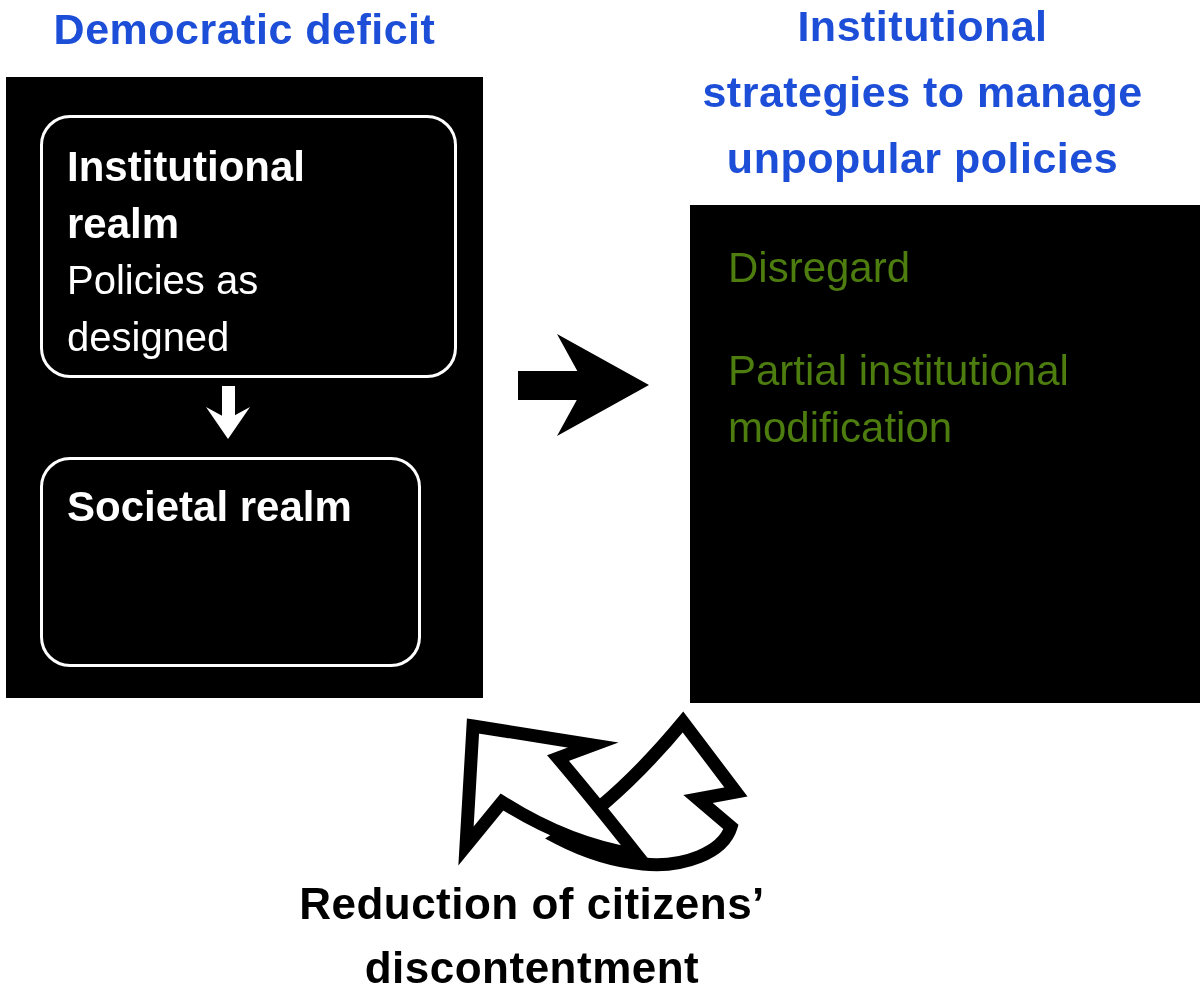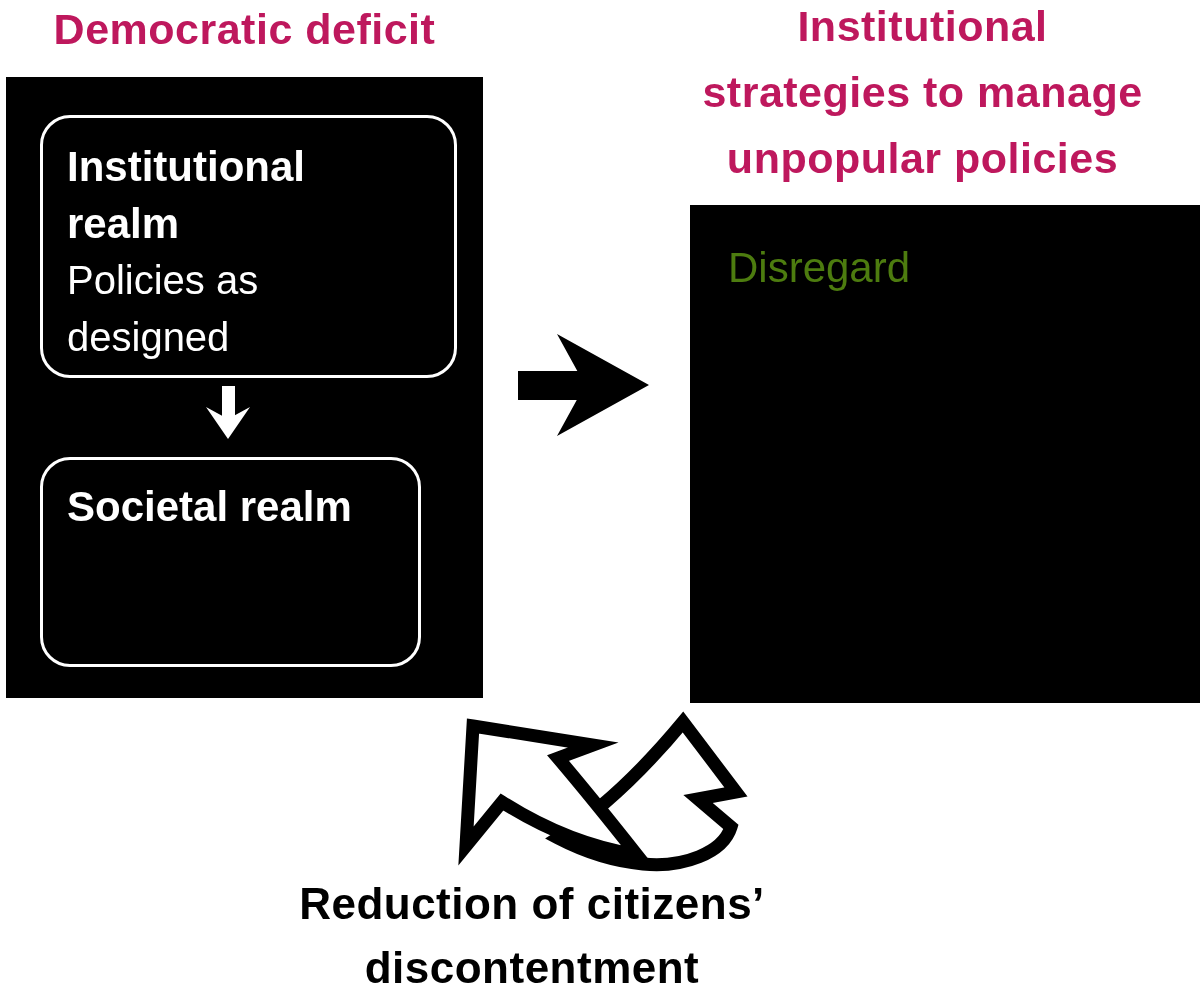--- a/index.html
+++ b/index.html
@@ -3,21 +3,21 @@
 <meta charset="utf-8">
 <style>
   html,body{margin:0;padding:0;background:#fff;}
   #canvas{
     position:relative;width:1200px;height:996px;background:#ffffff;
     font-family:"Liberation Sans","DejaVu Sans",sans-serif;overflow:hidden;
   }
   .abs{position:absolute;}
   .pre{white-space:pre-line;}
   .col-title{
-    font-weight:700;color:#be185d;text-align:center;
+    font-weight:700;color:#1d4ed8;text-align:center;
     font-size:43px;line-height:50px;letter-spacing:0.5px;
   }
   #title-right{line-height:66px;}
   .panel{background:#000;}
   .inner-box{
     box-sizing:border-box;border:3px solid #ffffff;border-radius:30px;
     color:#fff;padding:20px 18px 0 24px;
   }
   .box-heading{font-weight:700;font-size:42px;line-height:57px;}
   .box-body{font-weight:400;font-size:40px;line-height:57px;}
@@ -64,20 +64,22 @@
       <path d="M39 1 L131 52 L39 103 L67 52 Z" fill="#000"></path>
     </svg>
   </div>
 
   <div class="abs col-title pre" id="title-right" style="left:650px;top:-7px;width:545px;">Institutional
 strategies to manage
 unpopular policies</div>
 
   <div class="abs panel" id="right-panel" style="left:678px;top:205px;width:514px;height:498px;">
     <div class="strategy-item pre">Disregard</div>
+    <div class="strategy-item pre">Partial institutional
+modification</div>
   </div>
 
   <div class="abs" style="left:440px;top:700px;width:320px;height:180px;">
     <svg width="320" height="180" viewBox="0 0 320 180">
 
       <path d="M243 22 L296 92 L258 99 L291 127
                C283 153 243 168 203 164
                C172 161 143 151 118 138
                Q180 98 243 22 Z" fill="#ffffff" stroke="#000000" stroke-width="13" stroke-miterlimit="10"></path>
 

